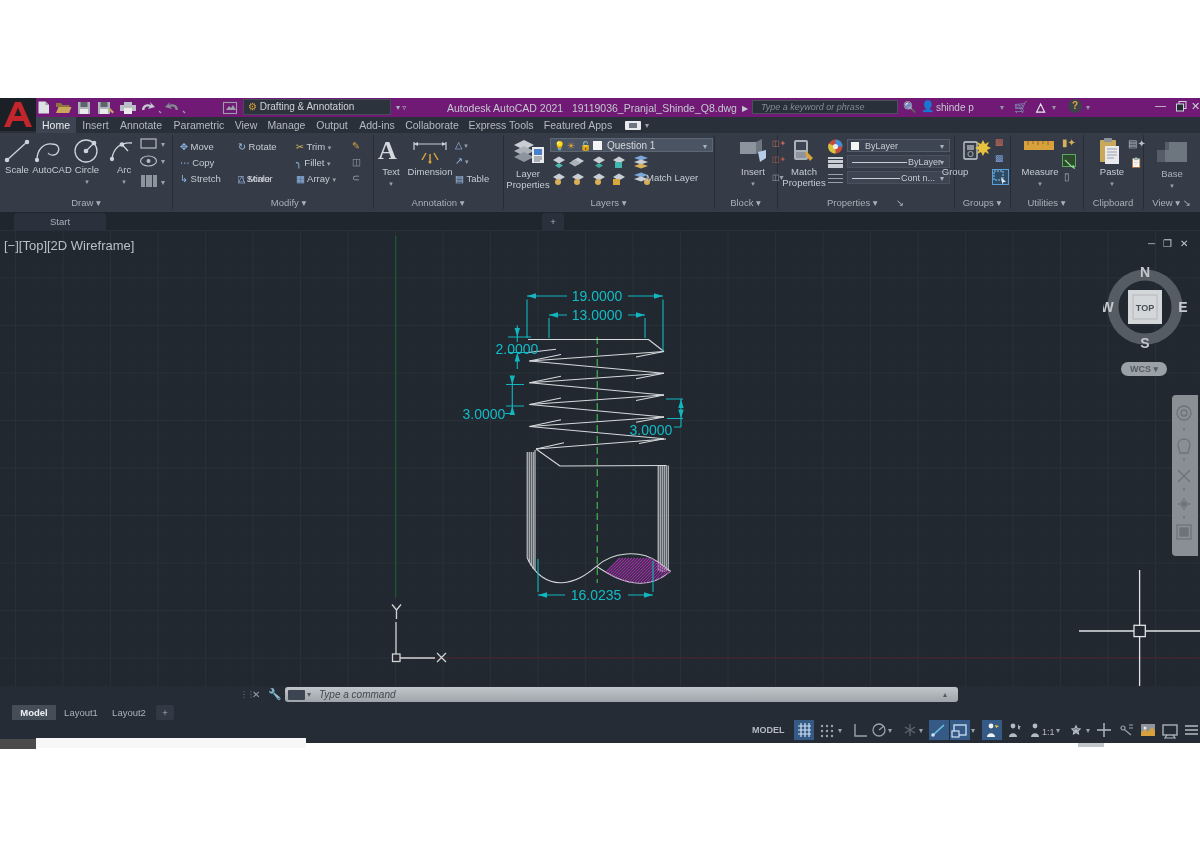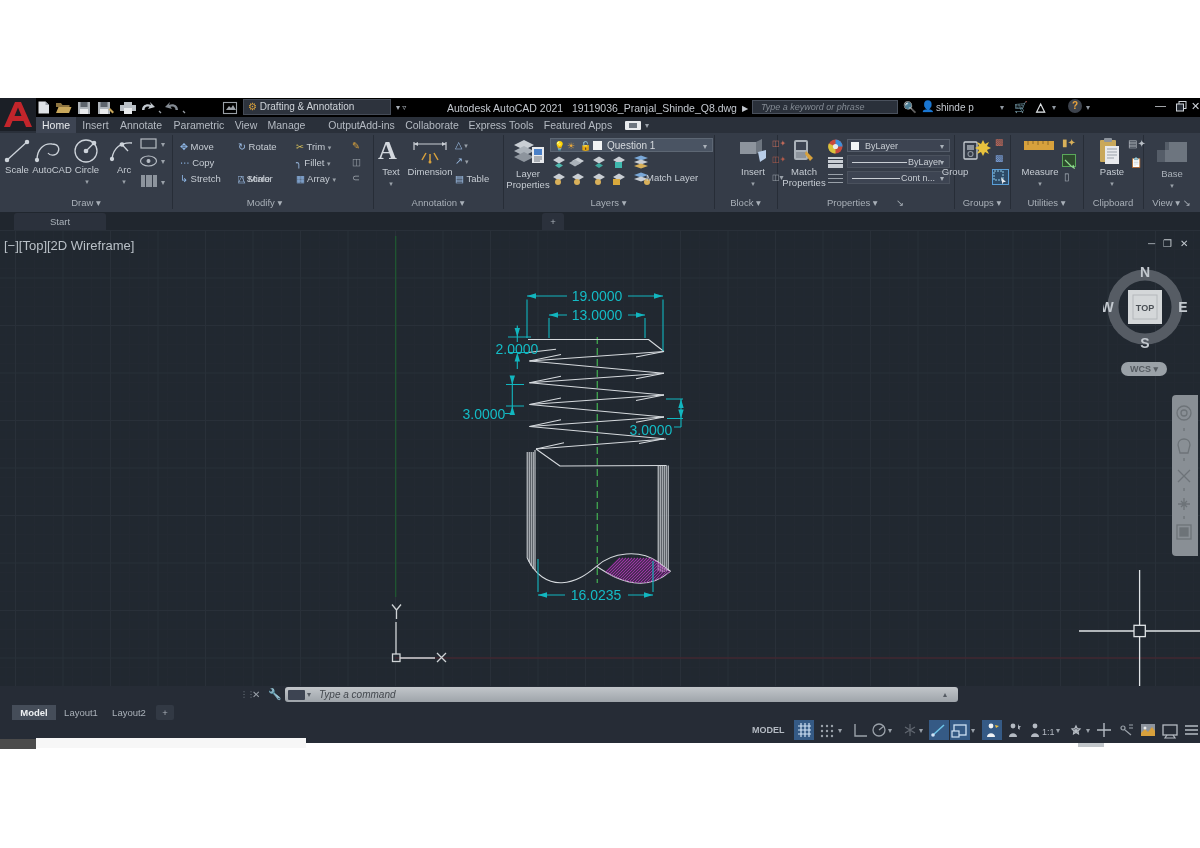--- a/index.html
+++ b/index.html
@@ -1,20 +1,20 @@
 <!DOCTYPE html>
 <html><head>
 <meta charset="utf-8">
 <style>
   * { margin:0; padding:0; box-sizing:border-box; }
   html,body { width:1200px; height:848px; background:#ffffff; font-family:"Liberation Sans", sans-serif; overflow:hidden; }
   .app { position:absolute; left:0; top:98px; width:1200px; height:645px; background:#212830; }
   .abs { position:absolute; }
   
-  .titlebar { position:absolute; left:0; top:0; width:1200px; height:19px; background:#000000; }
+  .titlebar { position:absolute; left:0; top:0; width:1200px; height:19px; background:#701a75; }
   .logo { position:absolute; left:0; top:0; width:36px; height:33px; background:#1b1f26; z-index:5; }
   .wspill { position:absolute; left:243px; top:1px; width:148px; height:16px; background:#2d333d; border:1px solid #454c58; color:#ced3d9; font-size:10px; line-height:14px; padding-left:4px; }
   .ttext { position:absolute; top:4px; color:#c3c8cf; font-size:10.5px; white-space:nowrap; }
   .search { position:absolute; left:752px; top:2px; width:146px; height:14px; background:#2a303a; border:1px solid #4a515d; color:#848b94; font-size:9px; font-style:italic; line-height:12px; padding-left:8px; }
   
   .rtabs { position:absolute; left:0; top:19px; width:1200px; height:16px; background:#2a303a; }
   .rtab { position:absolute; top:0; height:16px; color:#b4bac2; font-size:10.5px; line-height:16px; text-align:center; }
   .rtab.active { background:#3d4452; color:#e8ebee; }
   
   .ribbon { position:absolute; left:0; top:35px; width:1200px; height:79px; background:#353c48; }
@@ -88,21 +88,21 @@
       <path d="M4 29 L15 4 L21 4 L32 29 L26 29 L23.5 23 L12.5 23 L10 29 Z M14.5 18 L21.5 18 L18 9.5 Z" fill="#c2252b"></path>
     </svg>
   </div>
   <div class="rtabs">
     <div class="rtab active" style="left:36px;width:40px">Home</div>
     <div class="rtab" style="left:79px;width:33px">Insert</div>
     <div class="rtab" style="left:115px;width:52px">Annotate</div>
     <div class="rtab" style="left:170px;width:58px">Parametric</div>
     <div class="rtab" style="left:231px;width:30px">View</div>
     <div class="rtab" style="left:264px;width:45px">Manage</div>
-    <div class="rtab" style="left:324px;width:40px">Output</div>
+    <div class="rtab" style="left:312px;width:40px">Output</div>
     <div class="rtab" style="left:355px;width:44px">Add-ins</div>
     <div class="rtab" style="left:402px;width:60px">Collaborate</div>
     <div class="rtab" style="left:465px;width:72px">Express Tools</div>
     <div class="rtab" style="left:540px;width:76px">Featured Apps</div>
     <div class="abs" style="left:625px;top:4px;width:16px;height:9px;background:#e8eaed;border-radius:1px"></div>
     <div class="abs" style="left:629px;top:6px;width:8px;height:5px;background:#6d757f"></div>
     <div class="abs" style="left:645px;top:4px;color:#9aa1a9;font-size:8px">▾</div>
   </div>
   <div class="ribbon">
 
@@ -110,21 +110,21 @@
     <div class="rsep" style="left:373px"></div>
     <div class="rsep" style="left:503px"></div>
     <div class="rsep" style="left:714px"></div>
     <div class="rsep" style="left:777px"></div>
     <div class="rsep" style="left:954px"></div>
     <div class="rsep" style="left:1010px"></div>
     <div class="rsep" style="left:1083px"></div>
     <div class="rsep" style="left:1143px"></div>
 
     <div class="plabel" style="left:0;width:172px">Draw ▾</div>
-    <div class="plabel" style="left:164px;width:201px">Modify ▾</div>
+    <div class="plabel" style="left:188px;width:201px">Modify ▾</div>
     <div class="plabel" style="left:373px;width:130px">Annotation ▾</div>
     <div class="plabel" style="left:503px;width:211px">Layers ▾</div>
     <div class="plabel" style="left:714px;width:63px">Block ▾</div>
     <div class="plabel" style="left:777px;width:177px">Properties ▾ &nbsp;&nbsp;&nbsp;&nbsp;&nbsp;&nbsp;↘</div>
     <div class="plabel" style="left:954px;width:56px">Groups ▾</div>
     <div class="plabel" style="left:1010px;width:73px">Utilities ▾</div>
     <div class="plabel" style="left:1083px;width:60px">Clipboard</div>
     <div class="plabel" style="left:1143px;width:57px">View ▾ ↘</div>
 
     <svg class="abs" style="left:0;top:2px" width="170" height="62" viewBox="0 0 170 62">

